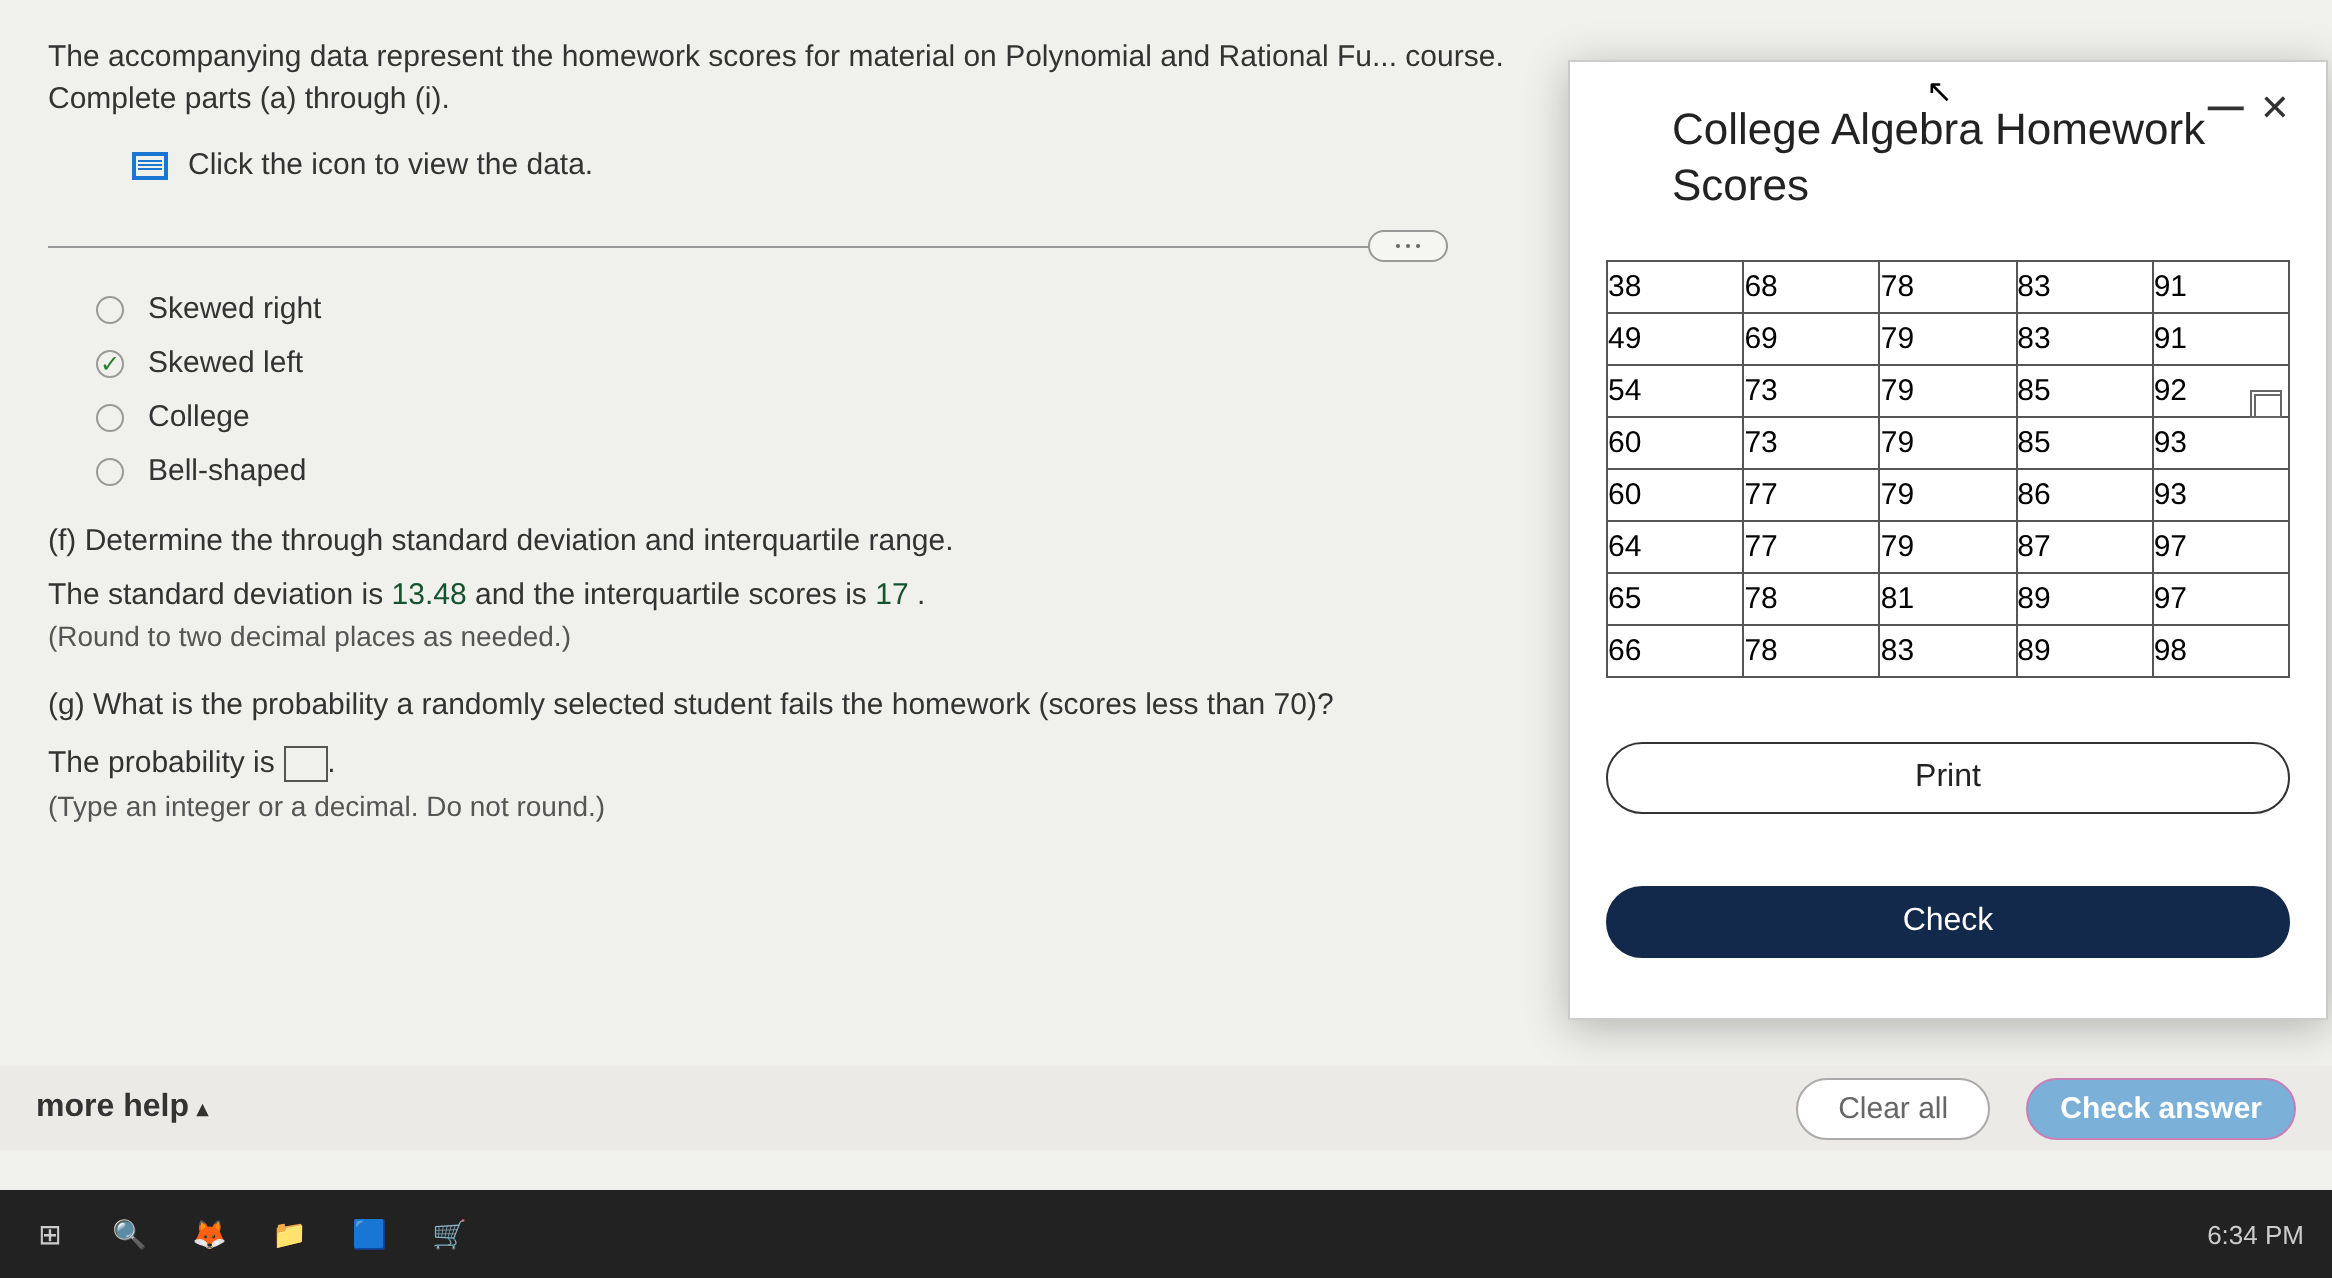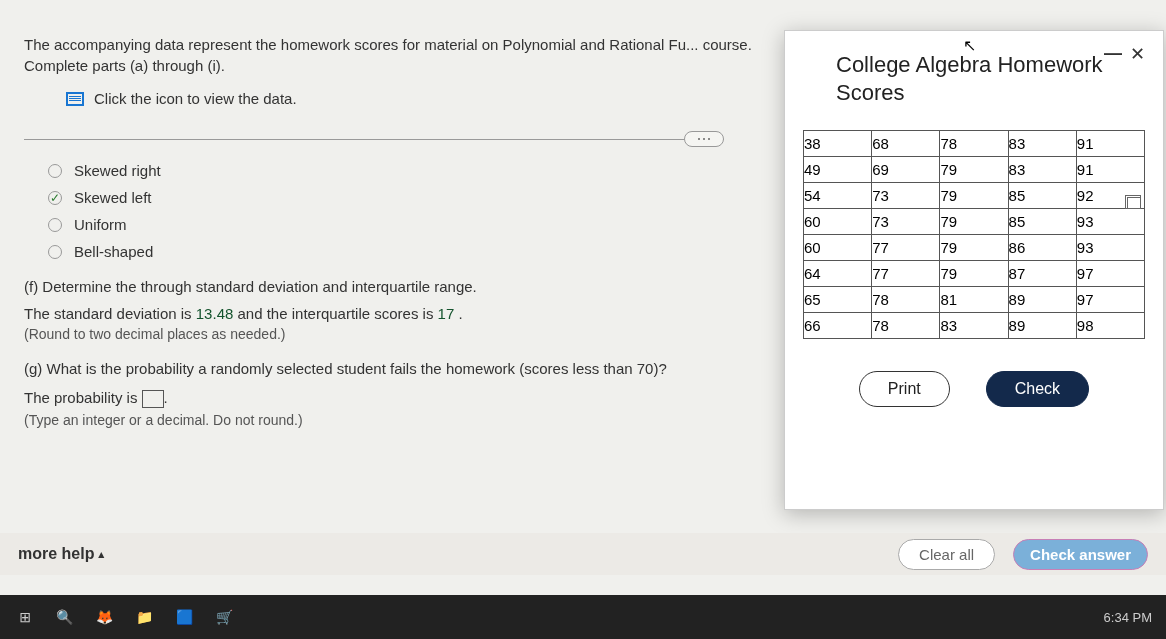--- a/index.html
+++ b/index.html
@@ -7,21 +7,21 @@
     font-family: Arial, Helvetica, sans-serif;
     background: #f0f0ed;
     width: 1166px;
     height: 639px;
     overflow: hidden;
     position: relative;
     user-select: none;
   }
   .main-area {
     position: absolute;
-    top: 16px; left: 0; right: 0;
+    top: 0; left: 0; right: 0;
     padding: 18px 24px 0 24px;
     background: #f0f0ed;
     height: 560px;
   }
   .intro { color: #333; font-size: 15px; line-height: 1.4; max-width: 760px; }
   .icon-row { margin-top: 14px; display: flex; align-items: center; gap: 10px; color: #333; font-size: 15px; padding-left: 42px; }
   .data-icon {
     width: 18px; height: 14px;
     border: 2px solid #1976d2;
     display: inline-flex; flex-direction: column; justify-content: space-evenly;
@@ -88,21 +88,21 @@
     position:absolute; top: 166px; right: 22px;
     width:14px; height:12px; border:1.5px solid #666;
     background:#fff;
   }
   .copy-icon::before {
     content:""; position:absolute; left:-3px; top:-3px;
     width:14px;height:12px;border:1.5px solid #666; background:transparent;
   }
   .modal-buttons {
     margin-top: 32px;
-    display:flex; justify-content:center; gap: 36px;
+    display:flex; justify-content:center; gap: 36px; flex-direction: column;
   }
   .btn {
     padding: 8px 28px; border-radius: 22px; font-size:16px; cursor:pointer;
   }
   .btn-outline { background:#fff; border:1.5px solid #333; color:#222; }
   .btn-dark { background:#13294b; border:1.5px solid #13294b; color:#fff; }
   
   .footer {
     position:absolute; top: 533px; left:0; right:0;
     height: 42px;
@@ -154,21 +154,21 @@
     <label class="opt">
       <span class="radio"></span>
       <span>Skewed right</span>
     </label>
     <label class="opt">
       <span class="radio selected"></span>
       <span>Skewed left</span>
     </label>
     <label class="opt">
       <span class="radio"></span>
-      <span>Uniform</span>
+      <span>College</span>
     </label>
     <label class="opt">
       <span class="radio"></span>
       <span>Bell-shaped</span>
     </label>
   </div>
 
   <p class="part-f">(f) Determine the through standard deviation and interquartile range.</p>
   <p class="calc-line">
     <span>The standard deviation is </span><span class="val">13.48</span><span> and the interquartile scores is </span><span class="val">17</span><span> .</span>

